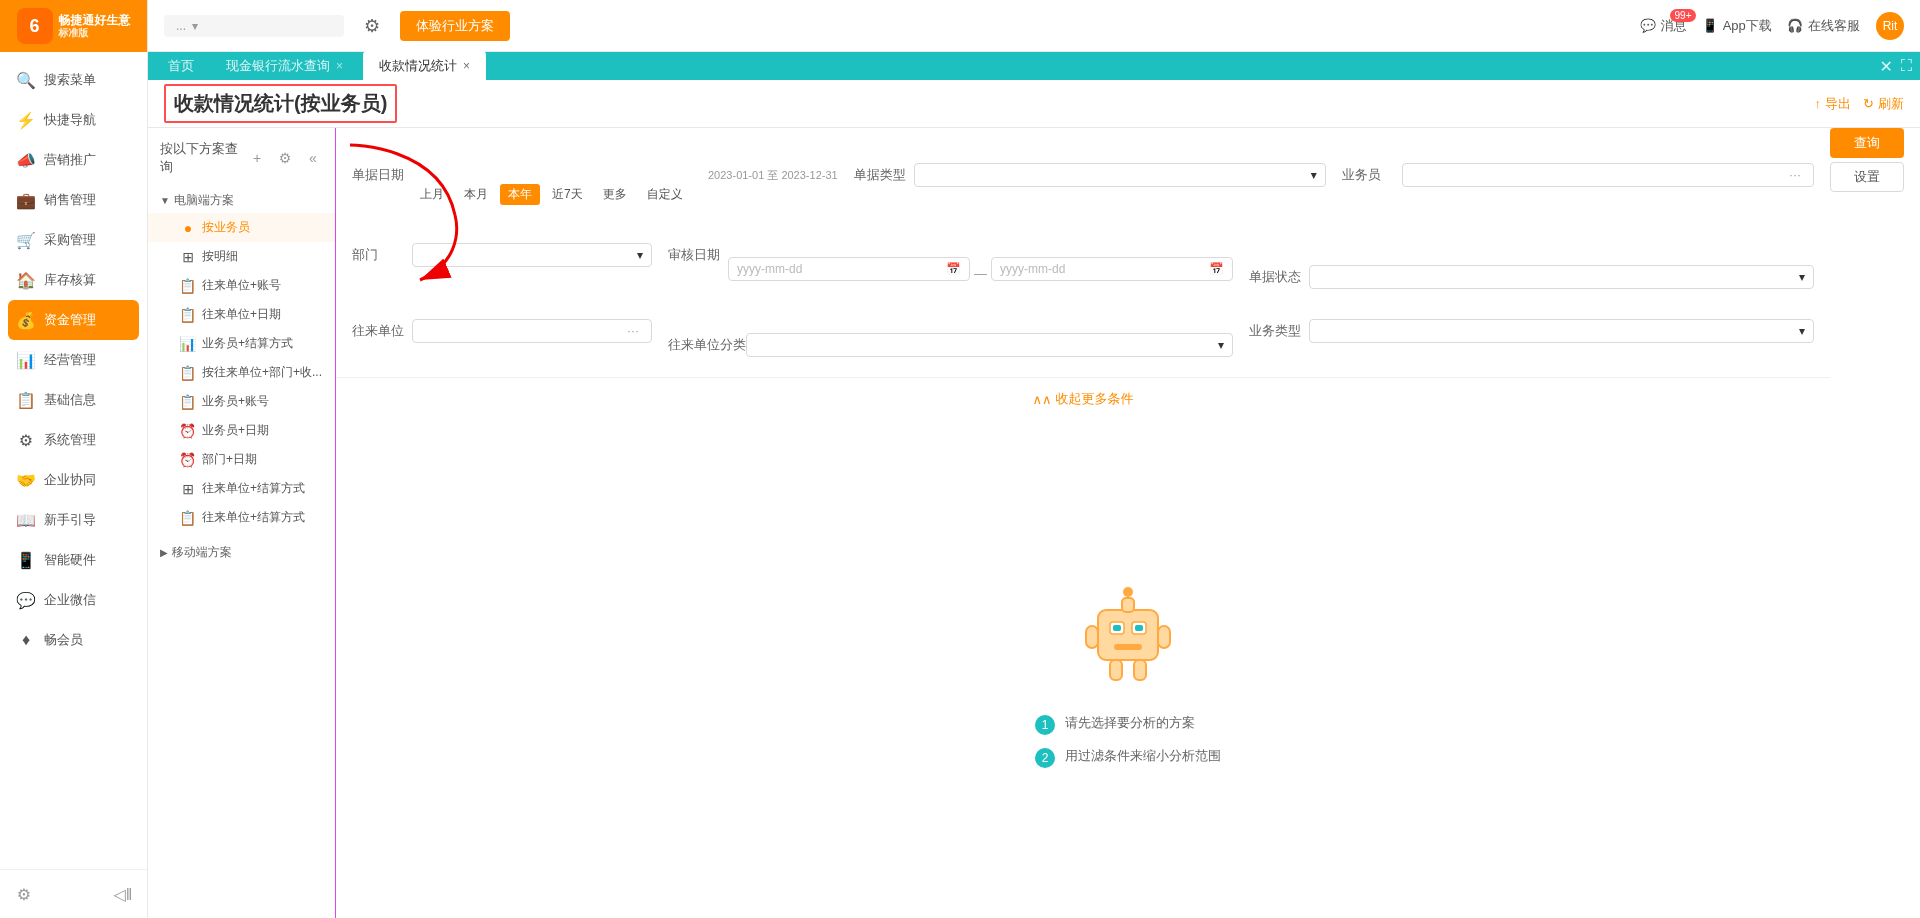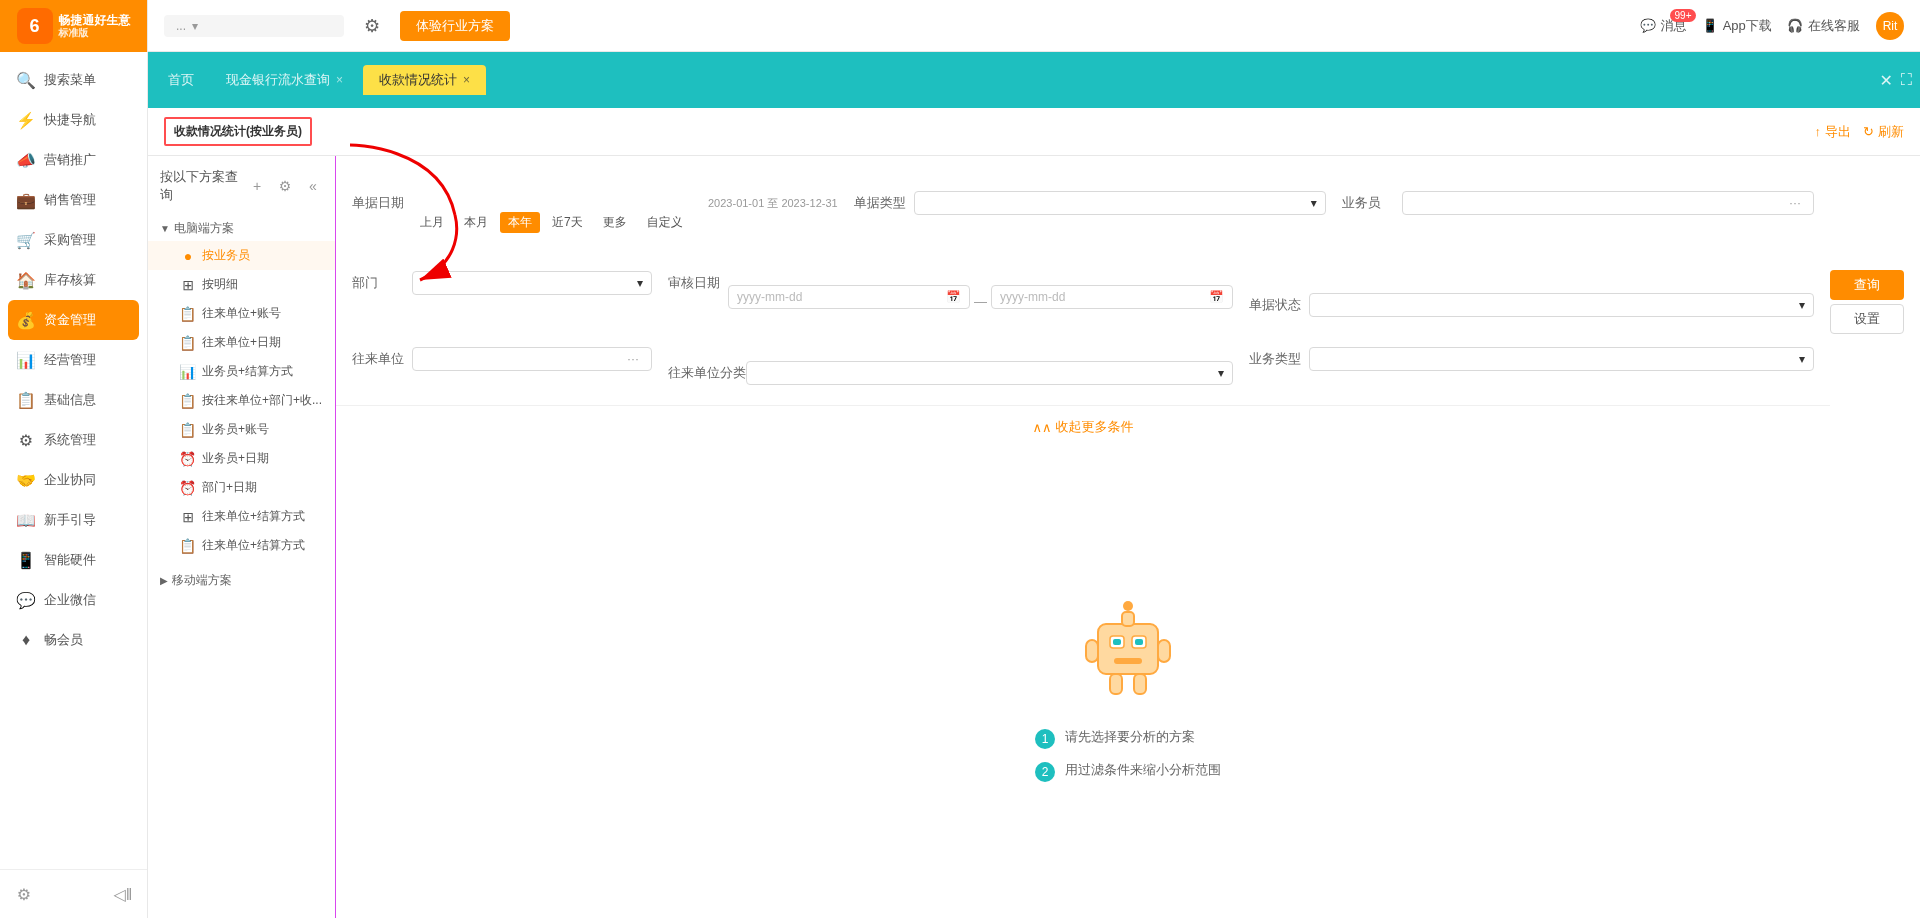--- a/index.html
+++ b/index.html
@@ -28,31 +28,31 @@
     .top-bar-address { background: #f5f5f5; border-radius: 4px; padding: 4px 12px; font-size: 12px; color: #999; display: flex; align-items: center; gap: 6px; min-width: 180px; }
     .top-bar-gear { width: 32px; height: 32px; display: flex; align-items: center; justify-content: center; cursor: pointer; color: #666; font-size: 18px; }
     .top-bar-btn { background: #ff8c00; color: #fff; border: none; border-radius: 4px; padding: 6px 16px; font-size: 13px; cursor: pointer; }
     .top-bar-right { display: flex; align-items: center; gap: 16px; }
     .top-bar-msg { display: flex; align-items: center; gap: 4px; cursor: pointer; color: #555; font-size: 13px; position: relative; }
     .msg-badge { background: #ff4d4f; color: #fff; font-size: 10px; border-radius: 10px; padding: 1px 5px; position: absolute; top: -8px; right: -10px; }
     .top-bar-user { display: flex; align-items: center; gap: 4px; cursor: pointer; }
     .user-avatar { width: 28px; height: 28px; border-radius: 50%; background: #ff8c00; color: #fff; display: flex; align-items: center; justify-content: center; font-size: 12px; }
 
     
-    .tab-bar { height: 56px; background: #1ebfbf; display: flex; align-items: center; padding: 0 8px; flex-shrink: 0; gap: 4px; }
+    .tab-bar { height: 28px; background: #1ebfbf; display: flex; align-items: center; padding: 0 8px; flex-shrink: 0; gap: 4px; }
     .tab { display: flex; align-items: center; padding: 6px 16px; border-radius: 4px 4px 0 0; font-size: 13px; cursor: pointer; color: rgba(255,255,255,0.85); gap: 6px; }
-    .tab.active { background: #fde047; color: #333; }
+    .tab.active { background: #ffffff; color: #333; }
     .tab-home { color: rgba(255,255,255,0.85); font-size: 13px; padding: 6px 12px; cursor: pointer; }
     .tab-close { font-size: 12px; color: inherit; opacity: 0.7; }
     .tab-bar-right { margin-left: auto; display: flex; align-items: center; gap: 8px; }
     .tab-bar-icon { color: rgba(255,255,255,0.85); cursor: pointer; font-size: 16px; }
 
     
     .page-header { height: 48px; background: #fff; display: flex; align-items: center; padding: 0 16px; border-bottom: 1px solid #e8e8e8; flex-shrink: 0; justify-content: space-between; }
-    .page-title { font-size: 12px; font-weight: bold; color: #333; border: 2px solid #ff4d4f; padding: 4px 8px; border-radius: 2px; }
+    .page-title { font-size: 20px; font-weight: bold; color: #333; border: 2px solid #ff4d4f; padding: 4px 8px; border-radius: 2px; }
     .page-header-actions { display: flex; align-items: center; gap: 12px; }
     .action-btn { display: flex; align-items: center; gap: 4px; cursor: pointer; color: #ff8c00; font-size: 13px; }
 
     
     .content-area { flex: 1; display: flex; overflow: hidden; }
 
     
     .left-panel { width: 188px; background: #fff; border-right: 1px solid #d946ef; display: flex; flex-direction: column; flex-shrink: 0; padding: 12px 0; overflow-y: auto; }
     .left-panel-header { display: flex; align-items: center; padding: 0 12px 8px; font-size: 13px; color: #555; gap: 8px; }
     .left-panel-header .panel-title { flex: 1; }
@@ -72,21 +72,21 @@
     .filter-label { color: #666; font-size: 13px; white-space: nowrap; min-width: 60px; }
     .filter-date-btns { display: flex; gap: 4px; align-items: center; margin-top: 40px; }
     .date-btn { padding: 2px 8px; font-size: 12px; cursor: pointer; color: #555; border: none; background: none; }
     .date-btn.active { background: #ff8c00; color: #fff; border-radius: 3px; }
     .filter-select { flex: 1; border: 1px solid #d9d9d9; border-radius: 4px; padding: 4px 8px; font-size: 12px; color: #333; background: #fff; display: flex; align-items: center; justify-content: space-between; cursor: pointer; min-width: 0; }
     .filter-select .placeholder { color: #bbb; }
     .filter-date-range { display: flex; align-items: flex-end; gap: 4px; flex: 1; margin-top: 28px; }
     .filter-date-input { flex: 1; border: 1px solid #d9d9d9; border-radius: 4px; padding: 4px 8px; font-size: 12px; color: #bbb; background: #fff; display: flex; align-items: center; justify-content: space-between; }
     .date-separator { color: #999; }
     .collapse-bar { display: flex; align-items: center; justify-content: center; padding: 12px; cursor: pointer; color: #ff8c00; font-size: 13px; gap: 4px; border-top: 1px solid #f0f0f0; margin-top: 4px; }
-    .filter-right-btns { display: flex; flex-direction: column; gap: 4px; justify-content: center; padding-right: 16px; }
+    .filter-right-btns { display: flex; flex-direction: column; gap: 4px; justify-content: flex-start; padding-right: 16px; }
     .query-btn { background: #ff8c00; color: #fff; border: none; border-radius: 4px; padding: 6px 24px; font-size: 13px; cursor: pointer; }
     .settings-btn { background: #fff; color: #555; border: 1px solid #d9d9d9; border-radius: 4px; padding: 5px 20px; font-size: 13px; cursor: pointer; }
 
     
     .empty-area { flex: 1; display: flex; flex-direction: column; align-items: center; justify-content: center; padding: 32px; gap: 24px; }
     .empty-img { width: 120px; height: 120px; display: flex; align-items: center; justify-content: center; }
     .empty-hints { display: flex; flex-direction: column; gap: 12px; }
     .empty-hint { display: flex; align-items: flex-start; gap: 10px; font-size: 13px; color: #666; }
     .hint-num { width: 20px; height: 20px; border-radius: 50%; background: #1ebfbf; color: #fff; font-size: 12px; display: flex; align-items: center; justify-content: center; flex-shrink: 0; margin-top: 1px; }
 

